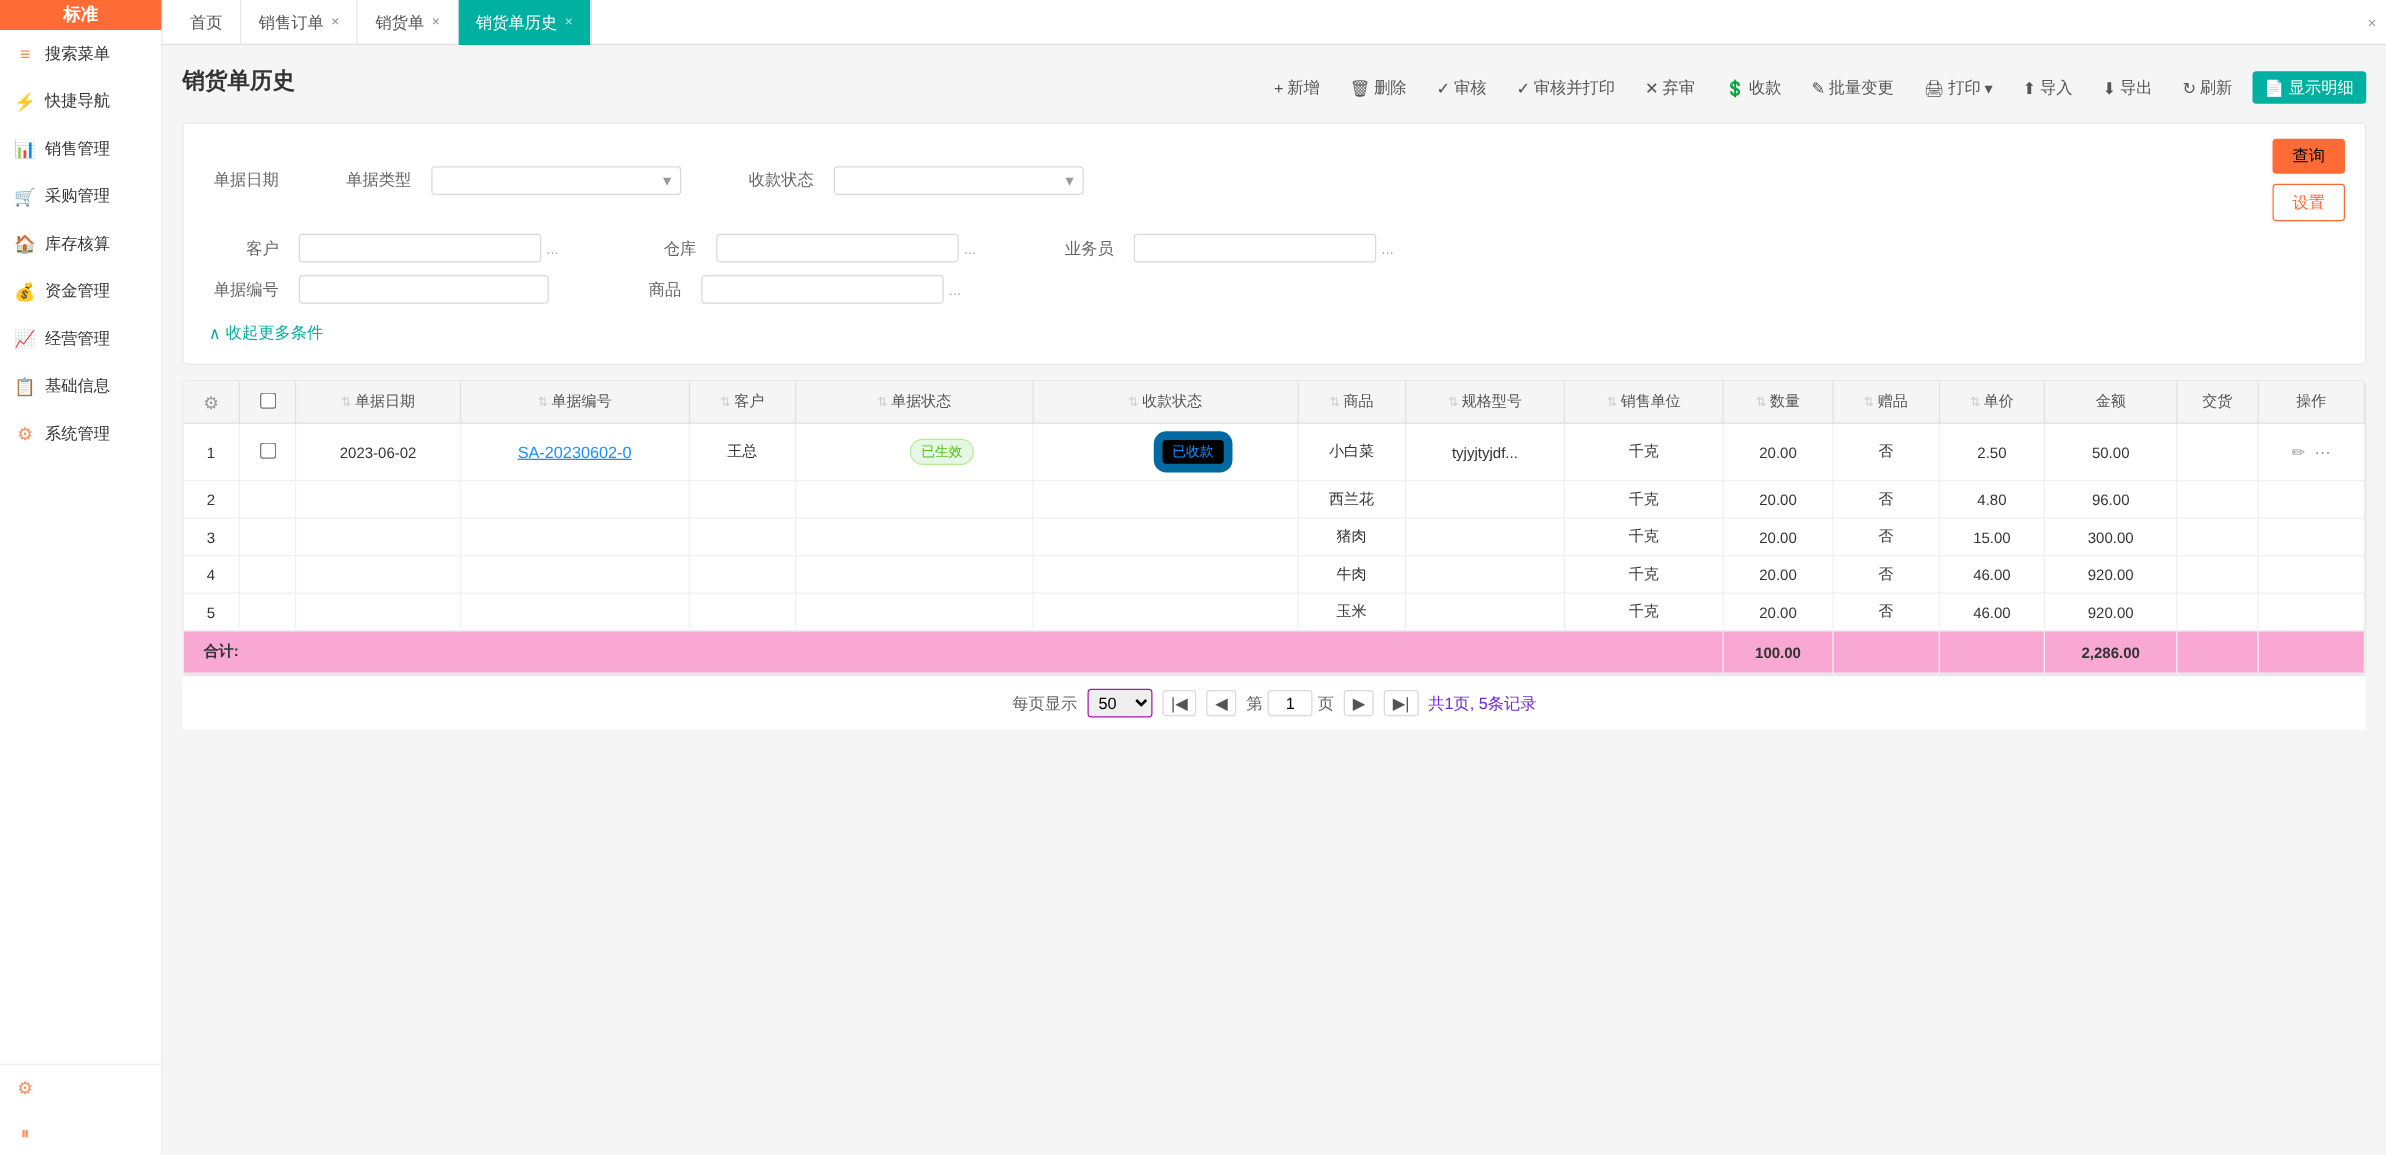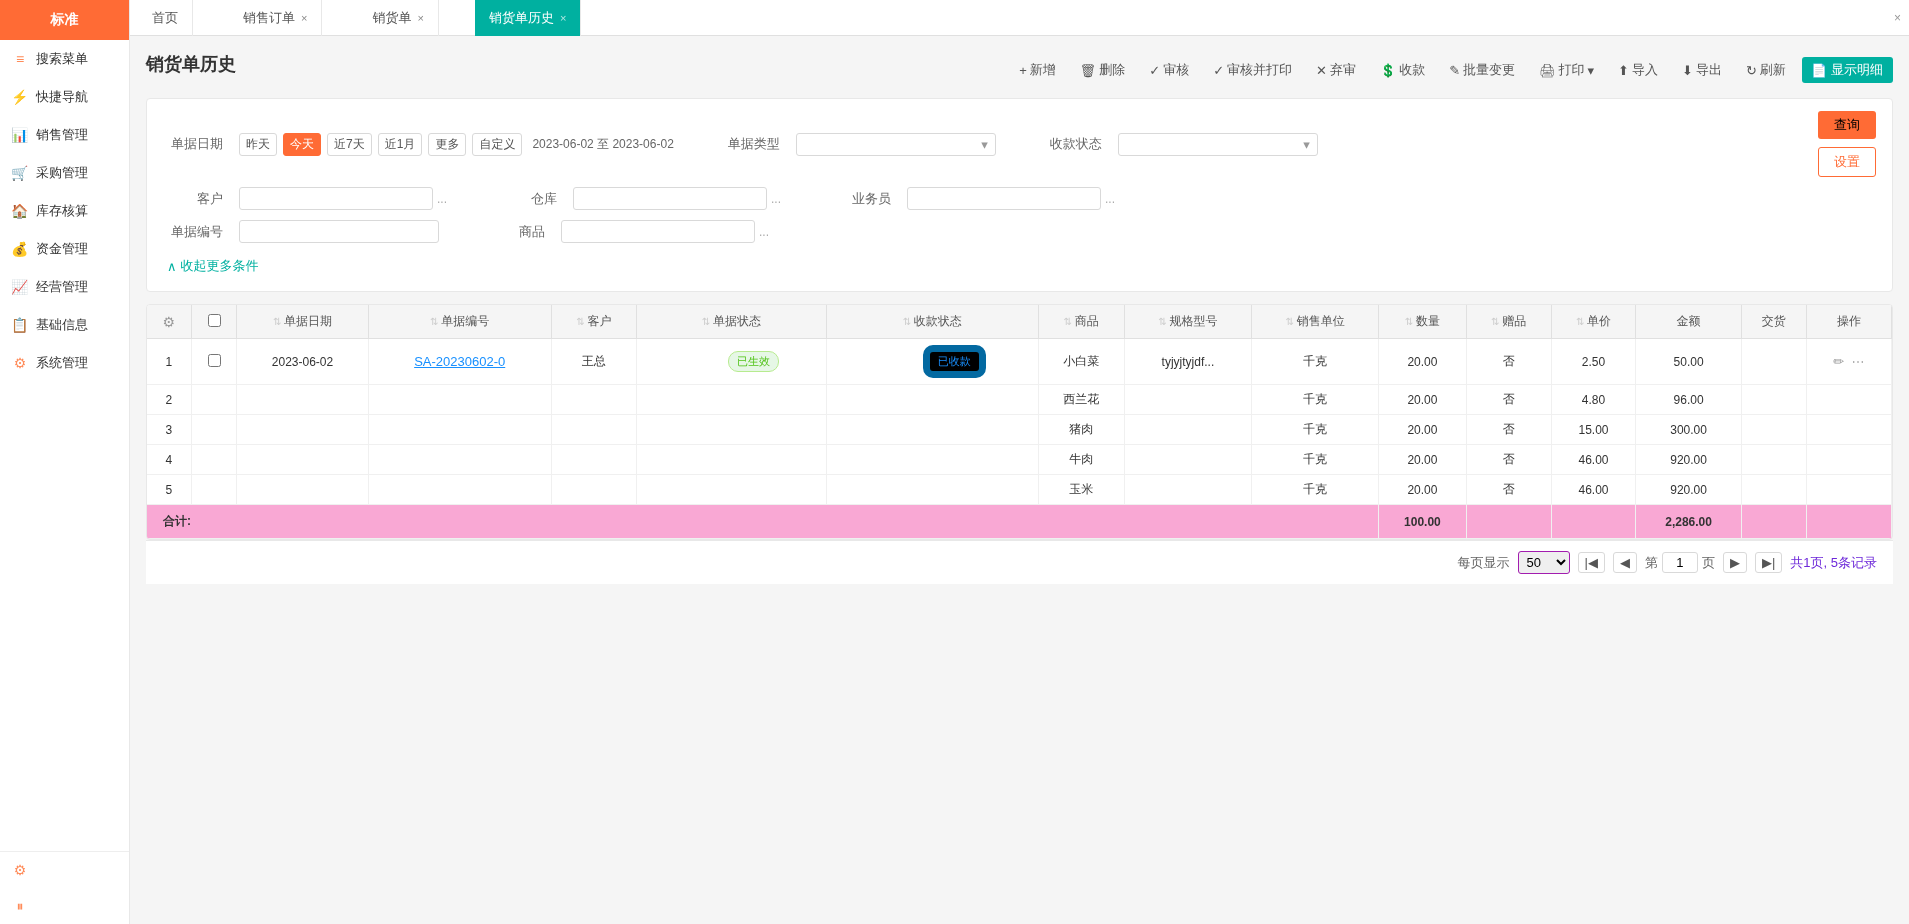--- a/index.html
+++ b/index.html
@@ -1,30 +1,30 @@
 <!DOCTYPE html>
 <html><head>
   <meta charset="utf-8">
   <style>
     * { box-sizing: border-box; margin: 0; padding: 0; font-family: 'Microsoft YaHei', Arial, sans-serif; font-size: 13px; }
     body { display: flex; height: 924px; overflow: hidden; background: #f5f5f5; }
 
     
     .sidebar { width: 130px; background: #fff; border-right: 1px solid #e8e8e8; display: flex; flex-direction: column; height: 100%; }
-    .sidebar-header { height: 40px; background: #ff6b35; display: flex; align-items: center; justify-content: center; color: #fff; font-size: 14px; font-weight: bold; }
+    .sidebar-header { height: 24px; background: #ff6b35; display: flex; align-items: center; justify-content: center; color: #fff; font-size: 14px; font-weight: bold; }
     .sidebar-item { display: flex; align-items: center; padding: 10px 12px; cursor: pointer; color: #333; gap: 8px; }
     .sidebar-icon { width: 16px; height: 16px; display: inline-flex; align-items: center; justify-content: center; color: #ff8c5a; font-size: 14px; }
     .sidebar-bottom { margin-top: auto; border-top: 1px solid #eee; }
     .sidebar-bottom .sidebar-item { color: #666; }
 
     
     .main { flex: 1; display: flex; flex-direction: column; overflow: hidden; }
 
     
-    .tabs { display: flex; background: #fff; border-bottom: 1px solid #e0e0e0; align-items: center; padding: 0 8px; height: 36px; gap: 36px; }
+    .tabs { display: flex; background: #fff; border-bottom: 1px solid #e0e0e0; align-items: center; padding: 0 8px; height: 36px; }
     .tab { padding: 0 14px; height: 36px; display: flex; align-items: center; cursor: pointer; color: #555; gap: 6px; border-right: 1px solid #e8e8e8; font-size: 13px; }
     .tab.active { background: #00b0a0; color: #fff; }
     .tab-close { font-size: 11px; opacity: 0.7; cursor: pointer; }
     .tabs-end { margin-left: auto; color: #999; font-size: 12px; cursor: pointer; }
 
     
     .page-content { flex: 1; overflow: auto; padding: 16px; background: #f5f5f5; }
 
     
     .page-title { font-size: 18px; font-weight: bold; color: #333; margin-bottom: 12px; }
@@ -61,21 +61,21 @@
     .status-collected { background: #000000; color: #1890ff; border: 7px solid #0369a1; }
     .table-gear { cursor: pointer; color: #999; font-size: 14px; }
     .table-action-btn { cursor: pointer; color: #999; font-size: 13px; margin: 0 2px; }
     .checkbox { cursor: pointer; }
 
     
     .summary-row { background: #f9a8d4; border-top: 1px solid #ffe58f; }
     .summary-row td { font-weight: bold; color: #333; padding: 8px 6px; }
 
     
-    .pagination { display: flex; align-items: center; justify-content: flex-end; padding: 10px 16px; background: #fff; border-top: 1px solid #e8e8e8; gap: 8px; }
+    .pagination { display: flex; align-items: center; justify-content: center; padding: 10px 16px; background: #fff; border-top: 1px solid #e8e8e8; gap: 8px; }
     .page-size-label { color: #666; }
     .page-size-select { border: 1px solid #a21caf; border-radius: 3px; padding: 2px 4px; }
     .page-nav-btn { border: 1px solid #d9d9d9; background: #fff; border-radius: 3px; padding: 2px 6px; cursor: pointer; color: #555; }
     .page-nav-btn:disabled { color: #ccc; cursor: not-allowed; }
     .page-info { color: #666; display: flex; align-items: center; gap: 4px; }
     .page-input { border: 1px solid #d9d9d9; border-radius: 3px; padding: 2px 4px; width: 36px; text-align: center; }
     .page-total { color: #6d28d9; }
 
     .query-btn { background: #ff6b35; color: #000000; border: none; border-radius: 3px; padding: 5px 16px; cursor: pointer; font-size: 13px; }
     .setup-btn { background: #fff; color: #ff6b35; border: 1px solid #ff6b35; border-radius: 3px; padding: 5px 12px; cursor: pointer; font-size: 13px; margin-top: 4px; }
@@ -211,29 +211,20 @@
           <span class="btn-icon">📄</span>
           <span>显示明细</span>
         </button>
       </div>
     </div>
 
     <div class="filter-area">
 
       <div class="filter-row">
         <span class="filter-label">单据日期</span>
-        <div class="filter-date-group">
-          <button class="date-btn">昨天</button>
-          <button class="date-btn active">今天</button>
-          <button class="date-btn">近7天</button>
-          <button class="date-btn">近1月</button>
-          <button class="date-btn">更多</button>
-          <button class="date-btn">自定义</button>
-          <div style="margin-left:4px; font-size:12px; color:#666;">2023-06-02 至 2023-06-02</div>
-        </div>
 
         <span style="margin-left:30px;" class="filter-label">单据类型</span>
         <div class="select-wrapper">
           <select class="filter-select">
             <option value=""></option>
           </select>
         </div>
 
         <span style="margin-left:30px;" class="filter-label">收款状态</span>
         <div class="select-wrapper">

